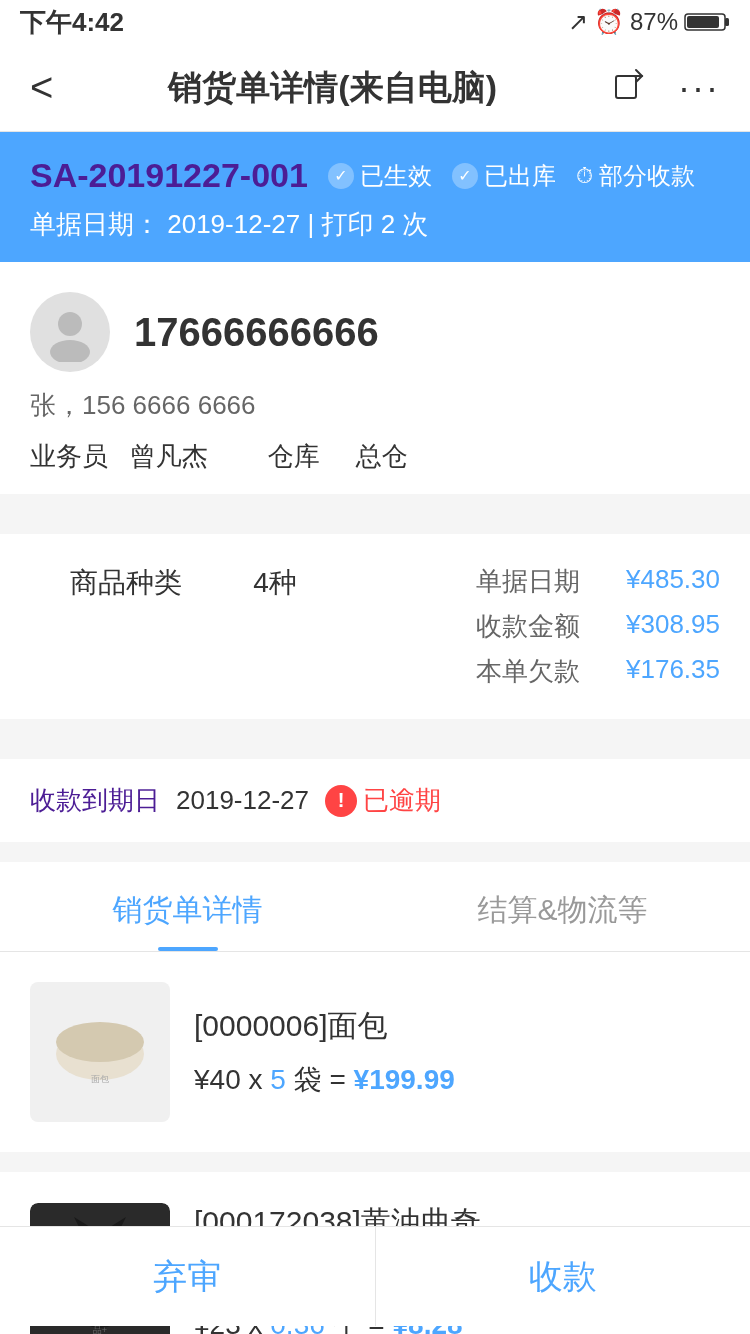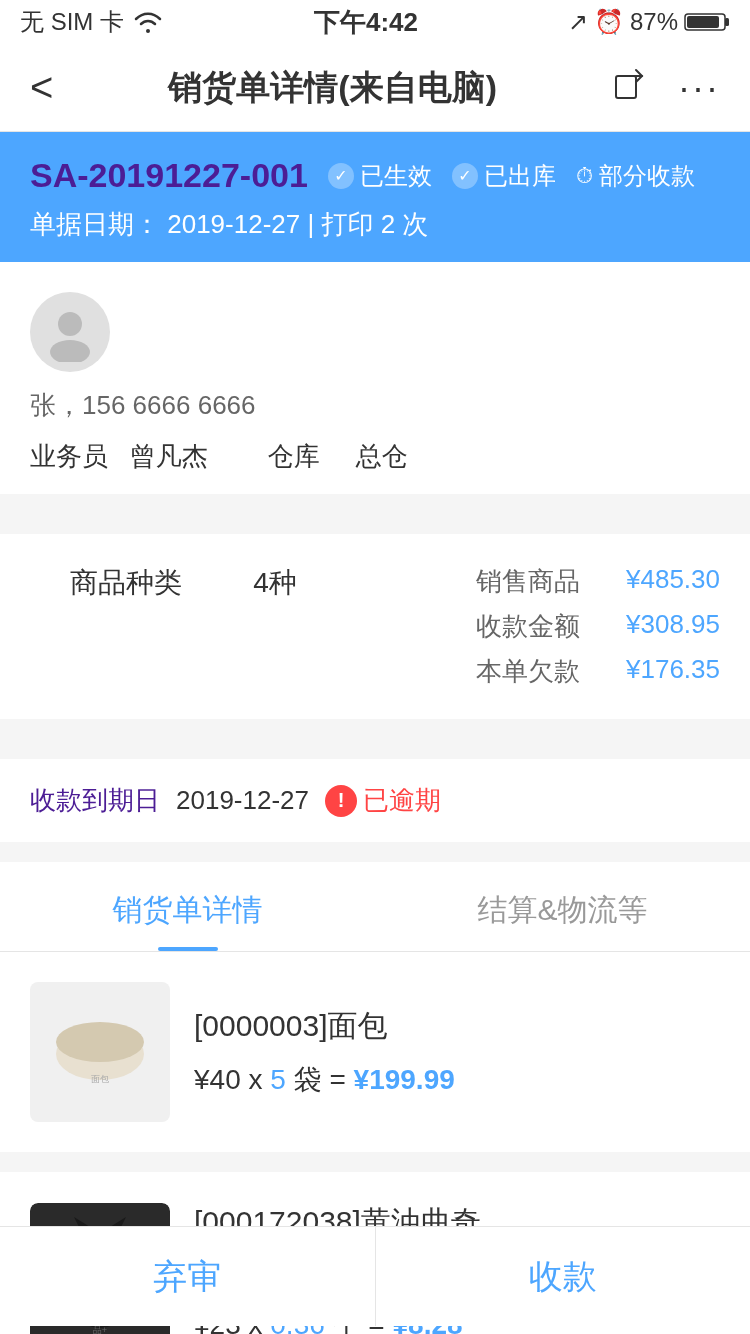--- a/index.html
+++ b/index.html
@@ -285,28 +285,20 @@
     .bottom-btn.cancel { color: #4da6ff; border-right: 1px solid #e5e5e5; }
     .bottom-btn.confirm { color: #4da6ff; }
 
     
     .section-gap { height: 20px; background: #f5f5f5; }
   </style>
 </head>
 <body>
 
 <div class="status-bar">
-  <div class="status-left">
-    <span>无 SIM 卡</span>
-    <svg width="32" height="22" viewBox="0 0 32 22" fill="none">
-      <path d="M16 18a2 2 0 1 1 0 4 2 2 0 0 1 0-4z" fill="#333"></path>
-      <path d="M9 13c1.9-1.9 4.5-3 7-3s5.1 1.1 7 3" stroke="#333" stroke-width="2.5" fill="none" stroke-linecap="round"></path>
-      <path d="M4 8c3.3-3.3 7.8-5.3 12-5.3s8.7 2 12 5.3" stroke="#333" stroke-width="2.5" fill="none" stroke-linecap="round"></path>
-    </svg>
-  </div>
   <div class="status-center">下午4:42</div>
   <div class="status-right">
     <span>↗</span>
     <span>⏰</span>
     <span>87%</span>
     <svg width="46" height="22" viewBox="0 0 46 22">
       <rect x="1" y="3" width="40" height="16" rx="3" stroke="#333" stroke-width="1.5" fill="none"></rect>
       <rect x="41" y="7" width="4" height="8" rx="1.5" fill="#333"></rect>
       <rect x="3" y="5" width="32" height="12" rx="2" fill="#333"></rect>
     </svg>
@@ -352,20 +344,21 @@
 </div>
 
 <div class="customer-section">
   <div class="customer-main">
     <div class="avatar">
       <svg viewBox="0 0 60 60" fill="none">
         <circle cx="30" cy="22" r="12" fill="#bbb"></circle>
         <ellipse cx="30" cy="50" rx="20" ry="12" fill="#bbb"></ellipse>
       </svg>
     </div>
+    <span class="customer-name">17666666666</span>
   </div>
   <div class="customer-sub">张，156 6666 6666</div>
   <div class="customer-meta">
     <div>
       <span>业务员</span>
       &nbsp;
       <span>曾凡杰</span>
     </div>
     <div>
       <span>仓库</span>
@@ -377,21 +370,21 @@
 
 <div class="section-gap"></div>
 <div class="stats-section">
   <div class="stats-left">
     <span>商品种类</span>
     &nbsp;&nbsp;
     <span>4种</span>
   </div>
   <div class="stats-right">
     <div class="stat-row">
-      <span class="stat-label">销售商品</span>
+      <span class="stat-label">单据日期</span>
       <span class="stat-value">¥485.30</span>
     </div>
     <div class="stat-row">
       <span class="stat-label">收款金额</span>
       <span class="stat-value">¥308.95</span>
     </div>
     <div class="stat-row">
       <span class="stat-label">本单欠款</span>
       <span class="stat-value">¥176.35</span>
     </div>
@@ -426,21 +419,21 @@
   <div class="product-item">
     <div class="product-thumb">
       <svg width="100" height="80" viewBox="0 0 100 80" fill="none">
         <ellipse cx="50" cy="42" rx="44" ry="26" fill="#e8e0d0"></ellipse>
         <ellipse cx="50" cy="30" rx="44" ry="20" fill="#d4c9b0"></ellipse>
         <text x="50" y="70" text-anchor="middle" font-size="9" fill="#aaa">面包</text>
       </svg>
     </div>
     <div class="product-info">
       <div class="product-name">
-        <span>[0000003]</span><span>面包</span>
+        <span>[0000006]</span><span>面包</span>
       </div>
       <div class="product-price-row">
         <span>¥40</span>
         <span> x </span>
         <span class="qty">5</span>
         <span>袋</span>
         <span> = </span>
         <span class="total">¥199.99</span>
       </div>
     </div>

